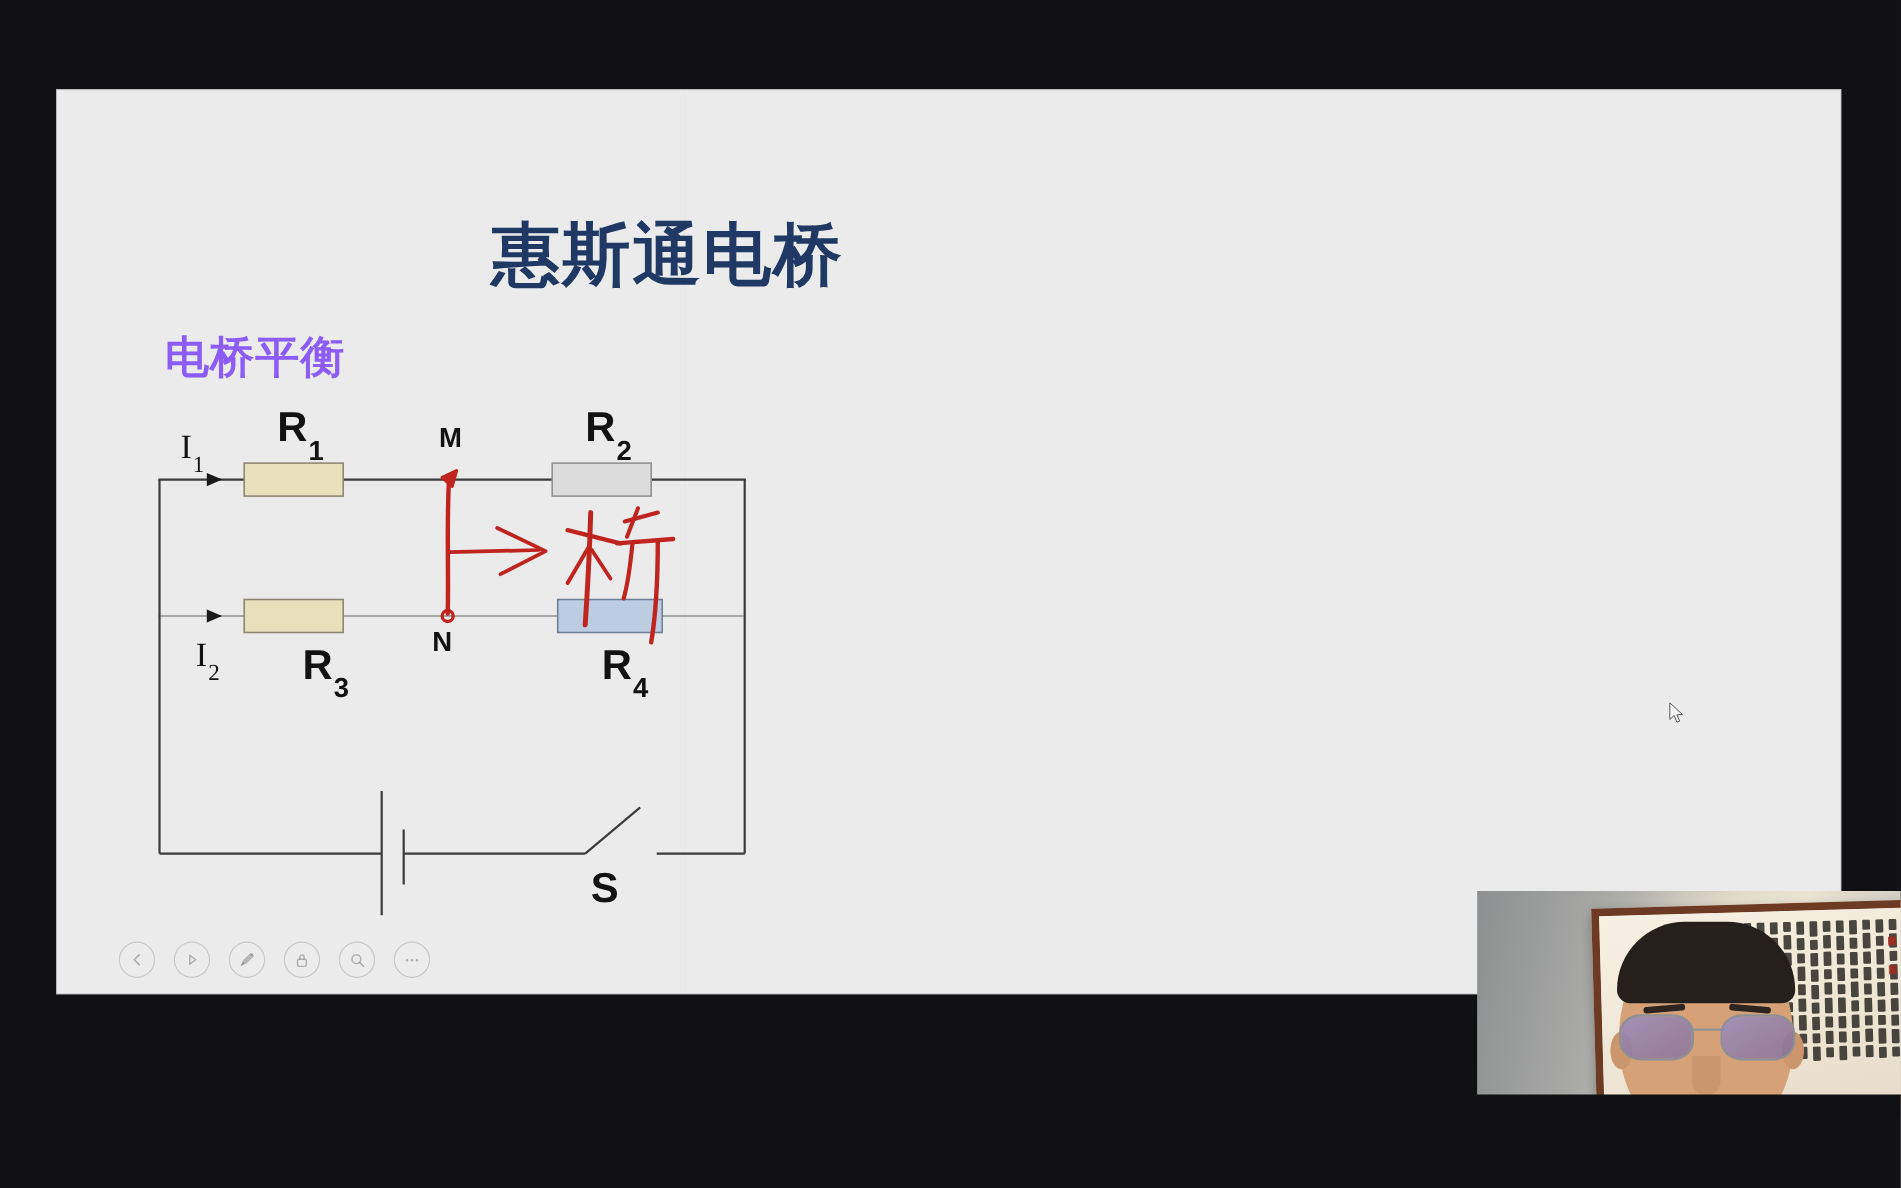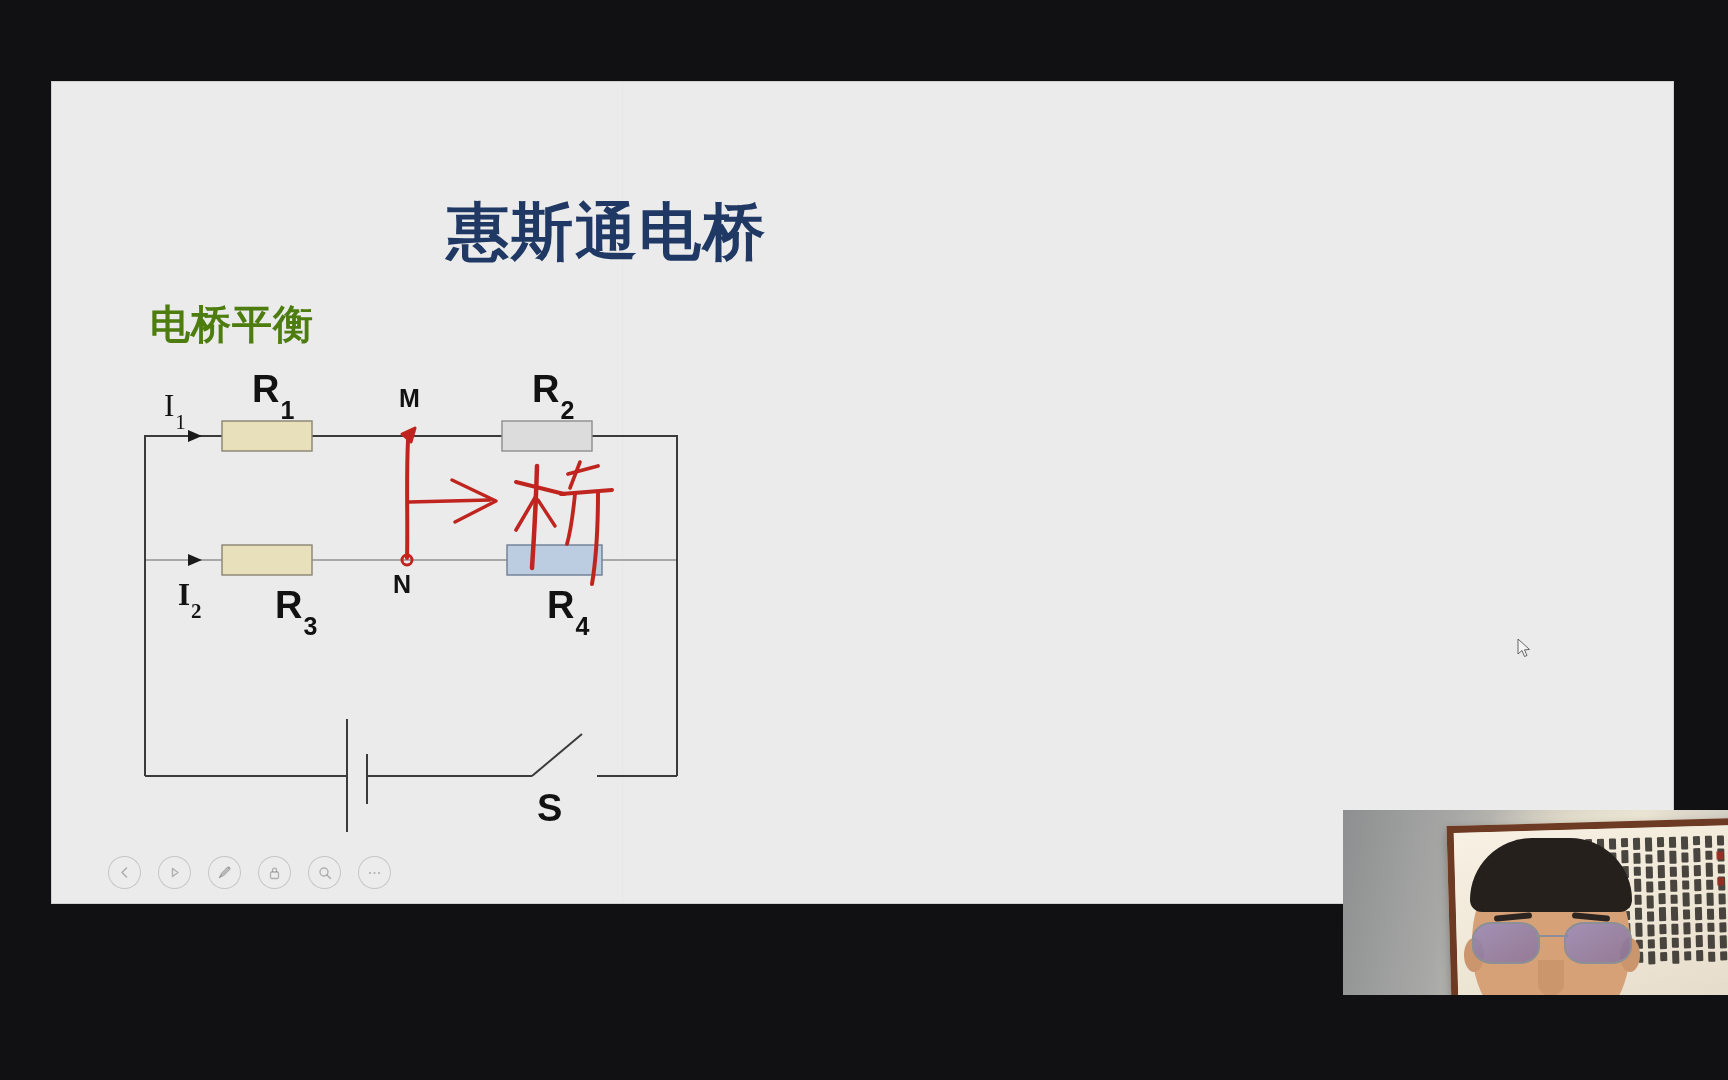--- a/index.html
+++ b/index.html
@@ -56,21 +56,21 @@
     white-space: nowrap;
   }
   #slide-subtitle {
     position: absolute;
     left: 98px;
     top: 215px;
     font-family: Liberation Sans, sans-serif;
     font-weight: bold;
     font-size: 40px;
     letter-spacing: 1px;
-    color: #4d7c0f;
+    color: #8b5cf6;
     white-space: nowrap;
   }
 
   
   #circuit {
     position: absolute;
     left: 60px;
     top: 280px;
     width: 620px;
     height: 500px;
@@ -354,21 +354,21 @@
 
         <path d="M 456 112 L 486 104" stroke-width="3.8"></path>
         <path d="M 468 100 L 458 126" stroke-width="3.6"></path>
         <path d="M 449 132 L 500 128" stroke-width="4"></path>
         <path d="M 463 132 C 461 152, 459 168, 455 182" stroke-width="3.8"></path>
         <path d="M 486 130 C 486 168, 484 198, 480 222" stroke-width="4"></path>
       </g>
     </svg>
 
     <span class="lbl lbl-cur" style="left:52px; top:26px;"><span>I</span><span class="lbl-sub">1</span></span>
-    <span class="lbl lbl-cur" style="left:66px; top:215px;font-weight:bold;"><span>I</span><span class="lbl-sub">2</span></span>
+    <span class="lbl lbl-cur" style="left:66px; top:215px;"><span>I</span><span class="lbl-sub">2</span></span>
 
     <span class="lbl lbl-big" style="left:140px; top:6px;"><span>R</span><span class="lbl-sub">1</span></span>
     <span class="lbl lbl-big" style="left:420px; top:6px;"><span>R</span><span class="lbl-sub">2</span></span>
     <span class="lbl lbl-big" style="left:163px; top:222px;text-align:center;"><span>R</span><span class="lbl-sub">3</span></span>
     <span class="lbl lbl-big" style="left:435px; top:222px;"><span>R</span><span class="lbl-sub">4</span></span>
 
     <span class="lbl lbl-md" style="left:287px; top:22px;">M</span>
     <span class="lbl lbl-md" style="left:281px; top:208px;">N</span>
 
     <span class="lbl lbl-big" style="left:425px; top:425px;">S</span>

